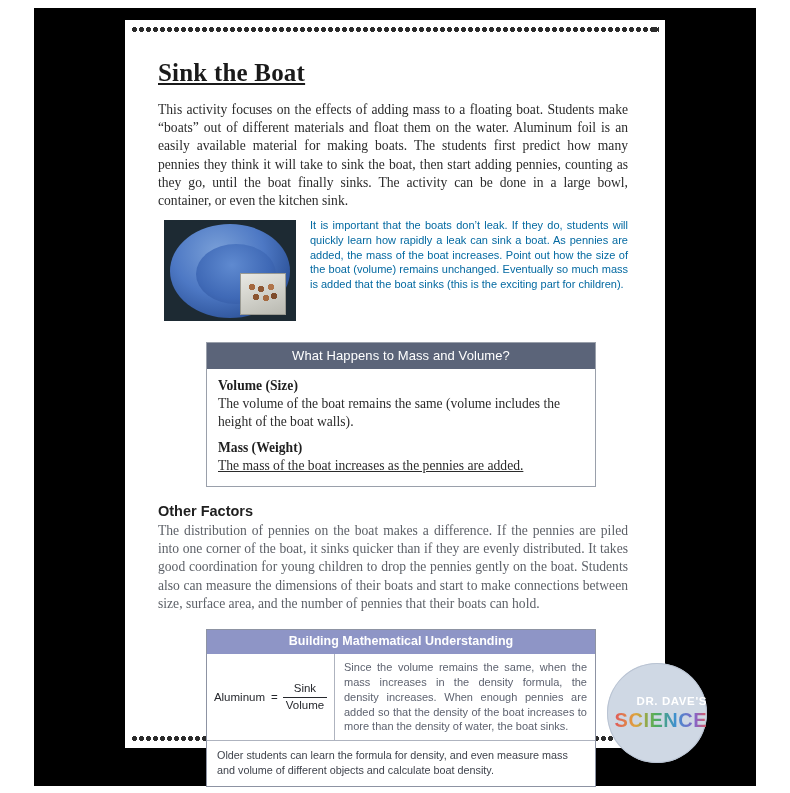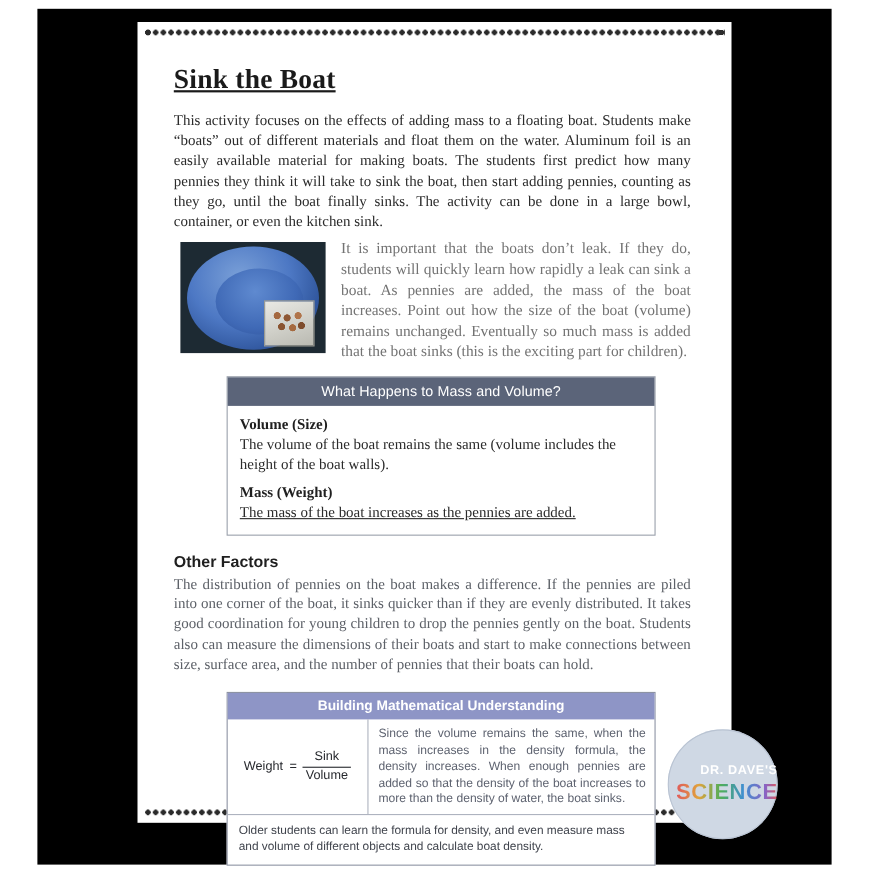--- a/index.html
+++ b/index.html
@@ -157,24 +157,24 @@
       radial-gradient(circle at 24px 5px, #b0744a 3px, rgba(0,0,0,0) 3.5px),
       radial-gradient(circle at 9px 15px, #8a5430 3px, rgba(0,0,0,0) 3.5px),
       radial-gradient(circle at 19px 16px, #a56a40 3px, rgba(0,0,0,0) 3.5px),
       radial-gradient(circle at 27px 14px, #7e4c2c 3px, rgba(0,0,0,0) 3.5px);
   }
   .photo-caption-text {
     position: absolute;
     left: 152px;
     top: -2px;
     width: 318px;
-    font-family: Liberation Serif, serif;
-    font-size: 14px;
+    font-family: Liberation Sans, sans-serif;
+    font-size: 11px;
     line-height: 1.34;
-    color: #737373;
+    color: #0369a1;
     text-align: justify;
   }
 
   
   .mv-table {
     margin: 16px 0 0 48px;
     width: 388px;
     border: 1px solid #9aa0ab;
     background: #ffffff;
   }
@@ -365,21 +365,21 @@
       </div>
 
       <h2 class="subhead">Other Factors</h2>
       <p class="body-text faded">The distribution of pennies on the boat makes a difference. If the pennies are piled into one corner of the boat, it sinks quicker than if they are evenly distributed. It takes good coordination for young children to drop the pennies gently on the boat. Students also can measure the dimensions of their boats and start to make connections between size, surface area, and the number of pennies that their boats can hold.</p>
 
       <div class="bmu">
         <div class="bmu-header">Building Mathematical Understanding</div>
         <div class="bmu-row">
           <div class="bmu-formula-cell">
             <div class="formula">
-              <span class="dens">Weight</span>
+              <span class="dens">Aluminum</span>
               <span class="eq">=</span>
               <span class="frac">
                 <span class="num">Sink</span>
                 <span class="den">Volume</span>
               </span>
             </div>
           </div>
           <div class="bmu-text-cell">Since the volume remains the same, when the mass increases in the density formula, the density increases. When enough pennies are added so that the density of the boat increases to more than the density of water, the boat sinks.</div>
         </div>
         <div class="bmu-footer">Older students can learn the formula for density, and even measure mass and volume of different objects and calculate boat density.</div>

